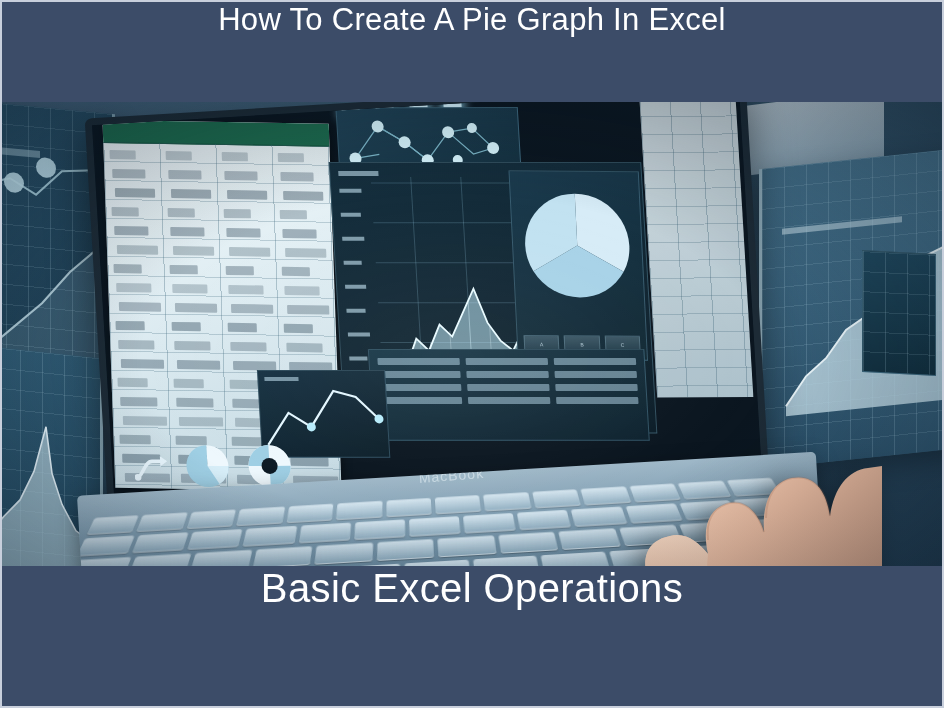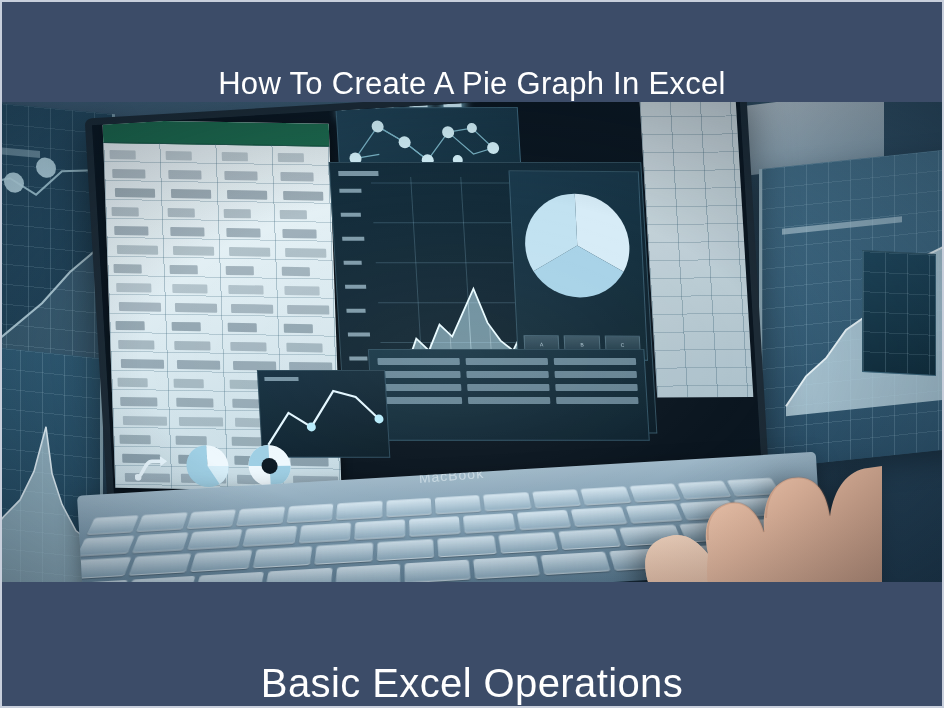--- a/index.html
+++ b/index.html
@@ -11,25 +11,25 @@
     background:#3c4c68;
     box-sizing:border-box;
     border:2px solid #c8cfdc;
     overflow:hidden;
   }
 
   
   .banner{
     position:absolute;left:0;right:0;
     background:#3c4c68;
-    display:flex;align-items:flex-end;justify-content:center;
+    display:flex;align-items:flex-start;justify-content:center;
     z-index:20;
   }
   .banner-top{top:0;height:100px;}
-  .banner-bottom{bottom:0;height:124px;}
+  .banner-bottom{bottom:0;height:140px;}
 
   .title-text{
     color:#ffffff;
     font-family:"Liberation Sans",sans-serif;
     font-size:31px;
     font-weight:400;
     letter-spacing:.3px;
     text-align:center;
     white-space:nowrap;
   }

